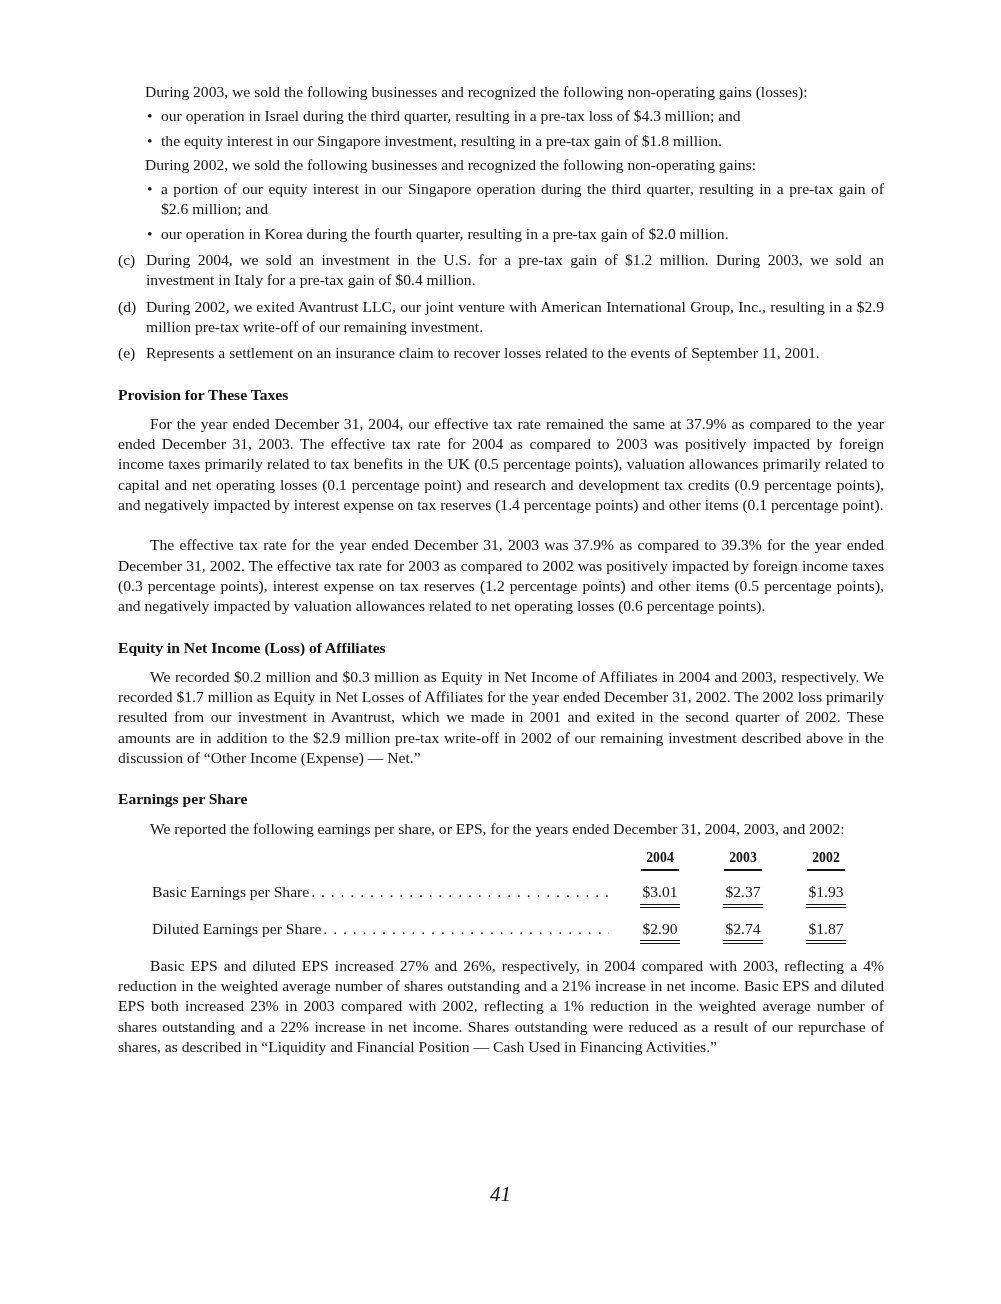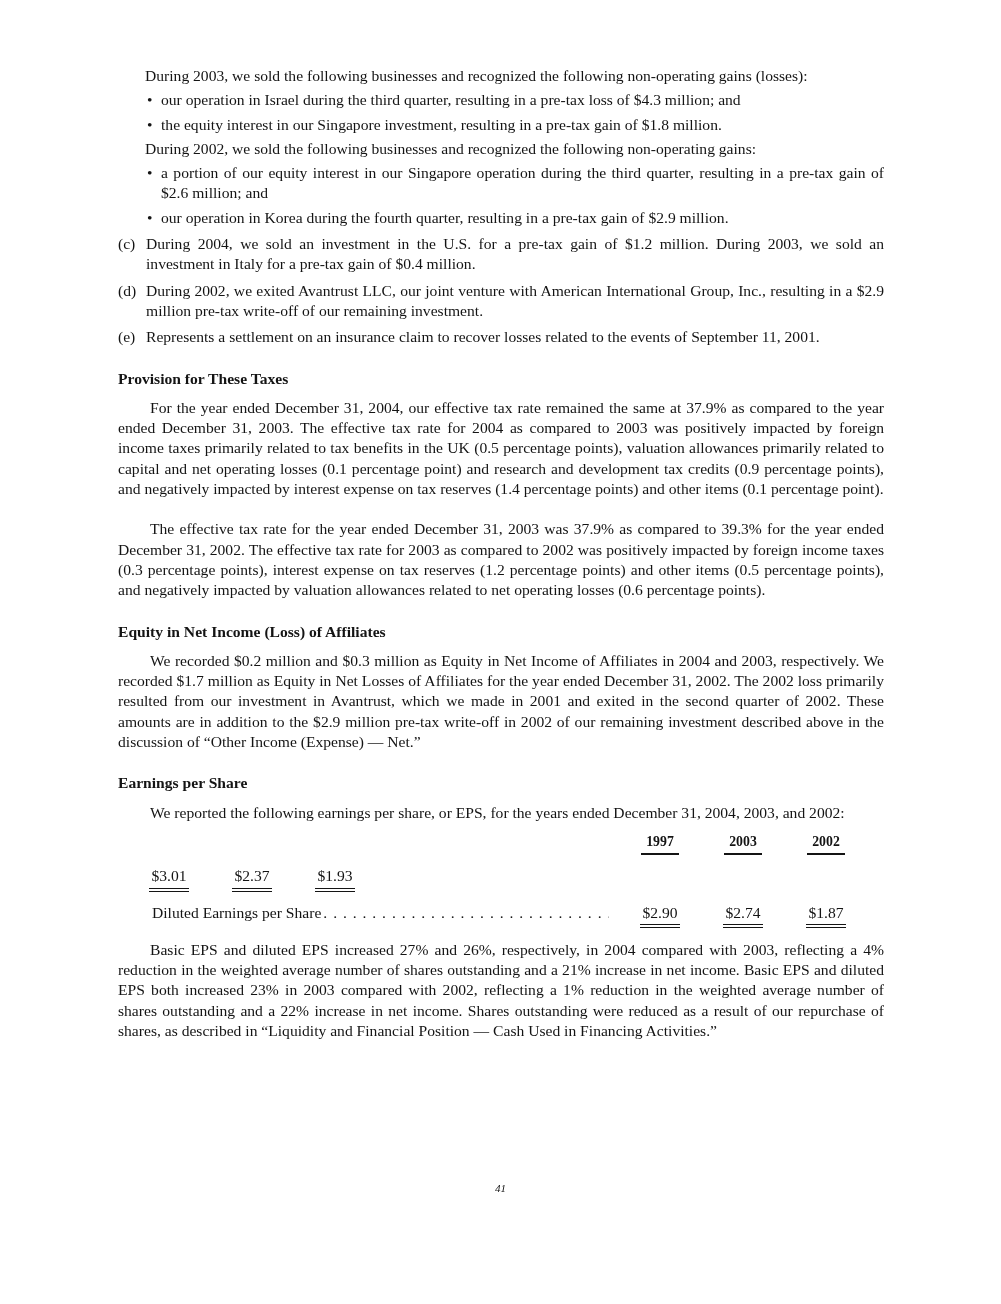--- a/index.html
+++ b/index.html
@@ -17,21 +17,21 @@
     position: absolute;
     left: 118px;
     top: 66px;
     width: 766px;
     font-size: 15.6px;
     line-height: 20.3px;
     text-align: justify;
   }
   p { margin: 0; }
   .intro-line { text-indent: 27px; margin-top: 4px; }
-  .intro-line.first { margin-top: 0; }
+  .intro-line.first { margin-top: 16px; }
 
   .bullet-item { display: flex; margin-top: 4px; padding-left: 29px; }
   .bullet-glyph { flex: none; width: 14px; }
   .bullet-text { flex: 1; text-align: justify; }
 
   .note-item { display: flex; margin-top: 6px; }
   .note-label { flex: none; width: 28px; }
   .note-text { flex: 1; text-align: justify; }
 
   .section-heading {
@@ -74,21 +74,21 @@
     border-bottom: 4px double #141414;
     padding: 0 2px 1px 2px;
   }
 
   .page-number {
     position: absolute;
     top: 1182px;
     left: 0;
     width: 100%;
     text-align: center;
-    font-size: 11px;
+    font-size: 21px;
     font-style: italic;
   }
   .italic { }
 </style>
 </head>
 <body>
 
 <div class="page">
   <div class="body-col">
 
@@ -104,21 +104,21 @@
     </div>
 
     <p class="intro-line">During 2002, we sold the following businesses and recognized the following non-operating gains:</p>
 
     <div class="bullet-item">
       <span class="bullet-glyph">•</span>
       <span class="bullet-text">a portion of our equity interest in our Singapore operation during the third quarter, resulting in a pre-tax gain of $2.6 million; and</span>
     </div>
     <div class="bullet-item">
       <span class="bullet-glyph">•</span>
-      <span class="bullet-text">our operation in Korea during the fourth quarter, resulting in a pre-tax gain of $2.9 million.</span>
+      <span class="bullet-text">our operation in Korea during the fourth quarter, resulting in a pre-tax gain of $2.0 million.</span>
     </div>
 
     <div class="note-item">
       <span class="note-label">(c)</span>
       <span class="note-text">During 2004, we sold an investment in the U.S. for a pre-tax gain of $1.2 million. During 2003, we sold an investment in Italy for a pre-tax gain of $0.4 million.</span>
     </div>
     <div class="note-item">
       <span class="note-label">(d)</span>
       <span class="note-text">During 2002, we exited Avantrust LLC, our joint venture with American International Group, Inc., resulting in a $2.9 million pre-tax write-off of our remaining investment.</span>
     </div>
@@ -133,31 +133,35 @@
 
     <p class="section-heading">Equity in Net Income (Loss) of Affiliates</p>
     <p class="para first-after-heading">We recorded $0.2 million and $0.3 million as Equity in Net Income of Affiliates in 2004 and 2003, respectively. We recorded $1.7 million as Equity in Net Losses of Affiliates for the year ended December 31, 2002. The 2002 loss primarily resulted from our investment in Avantrust, which we made in 2001 and exited in the second quarter of 2002. These amounts are in addition to the $2.9 million pre-tax write-off in 2002 of our remaining investment described above in the discussion of “Other Income (Expense) — Net.”</p>
 
     <p class="section-heading">Earnings per Share</p>
     <p class="para first-after-heading">We reported the following earnings per share, or EPS, for the years ended December 31, 2004, 2003, and 2002:</p>
 
     <div class="eps-table">
       <div class="t-head">
         <div class="t-col">
-          <span class="year-chip">1997</span>
+          <span class="year-chip">2004</span>
         </div>
         <div class="t-col">
           <span class="year-chip">2003</span>
         </div>
         <div class="t-col">
           <span class="year-chip">2002</span>
         </div>
       </div>
 
       <div class="t-row">
+        <div class="t-label">
+          <span class="row-label">Basic Earnings per Share</span>
+          <span class="leader"></span>
+        </div>
         <div class="t-col">
           <span class="val-chip">$3.01</span>
         </div>
         <div class="t-col">
           <span class="val-chip">$2.37</span>
         </div>
         <div class="t-col">
           <span class="val-chip">$1.93</span>
         </div>
       </div>

